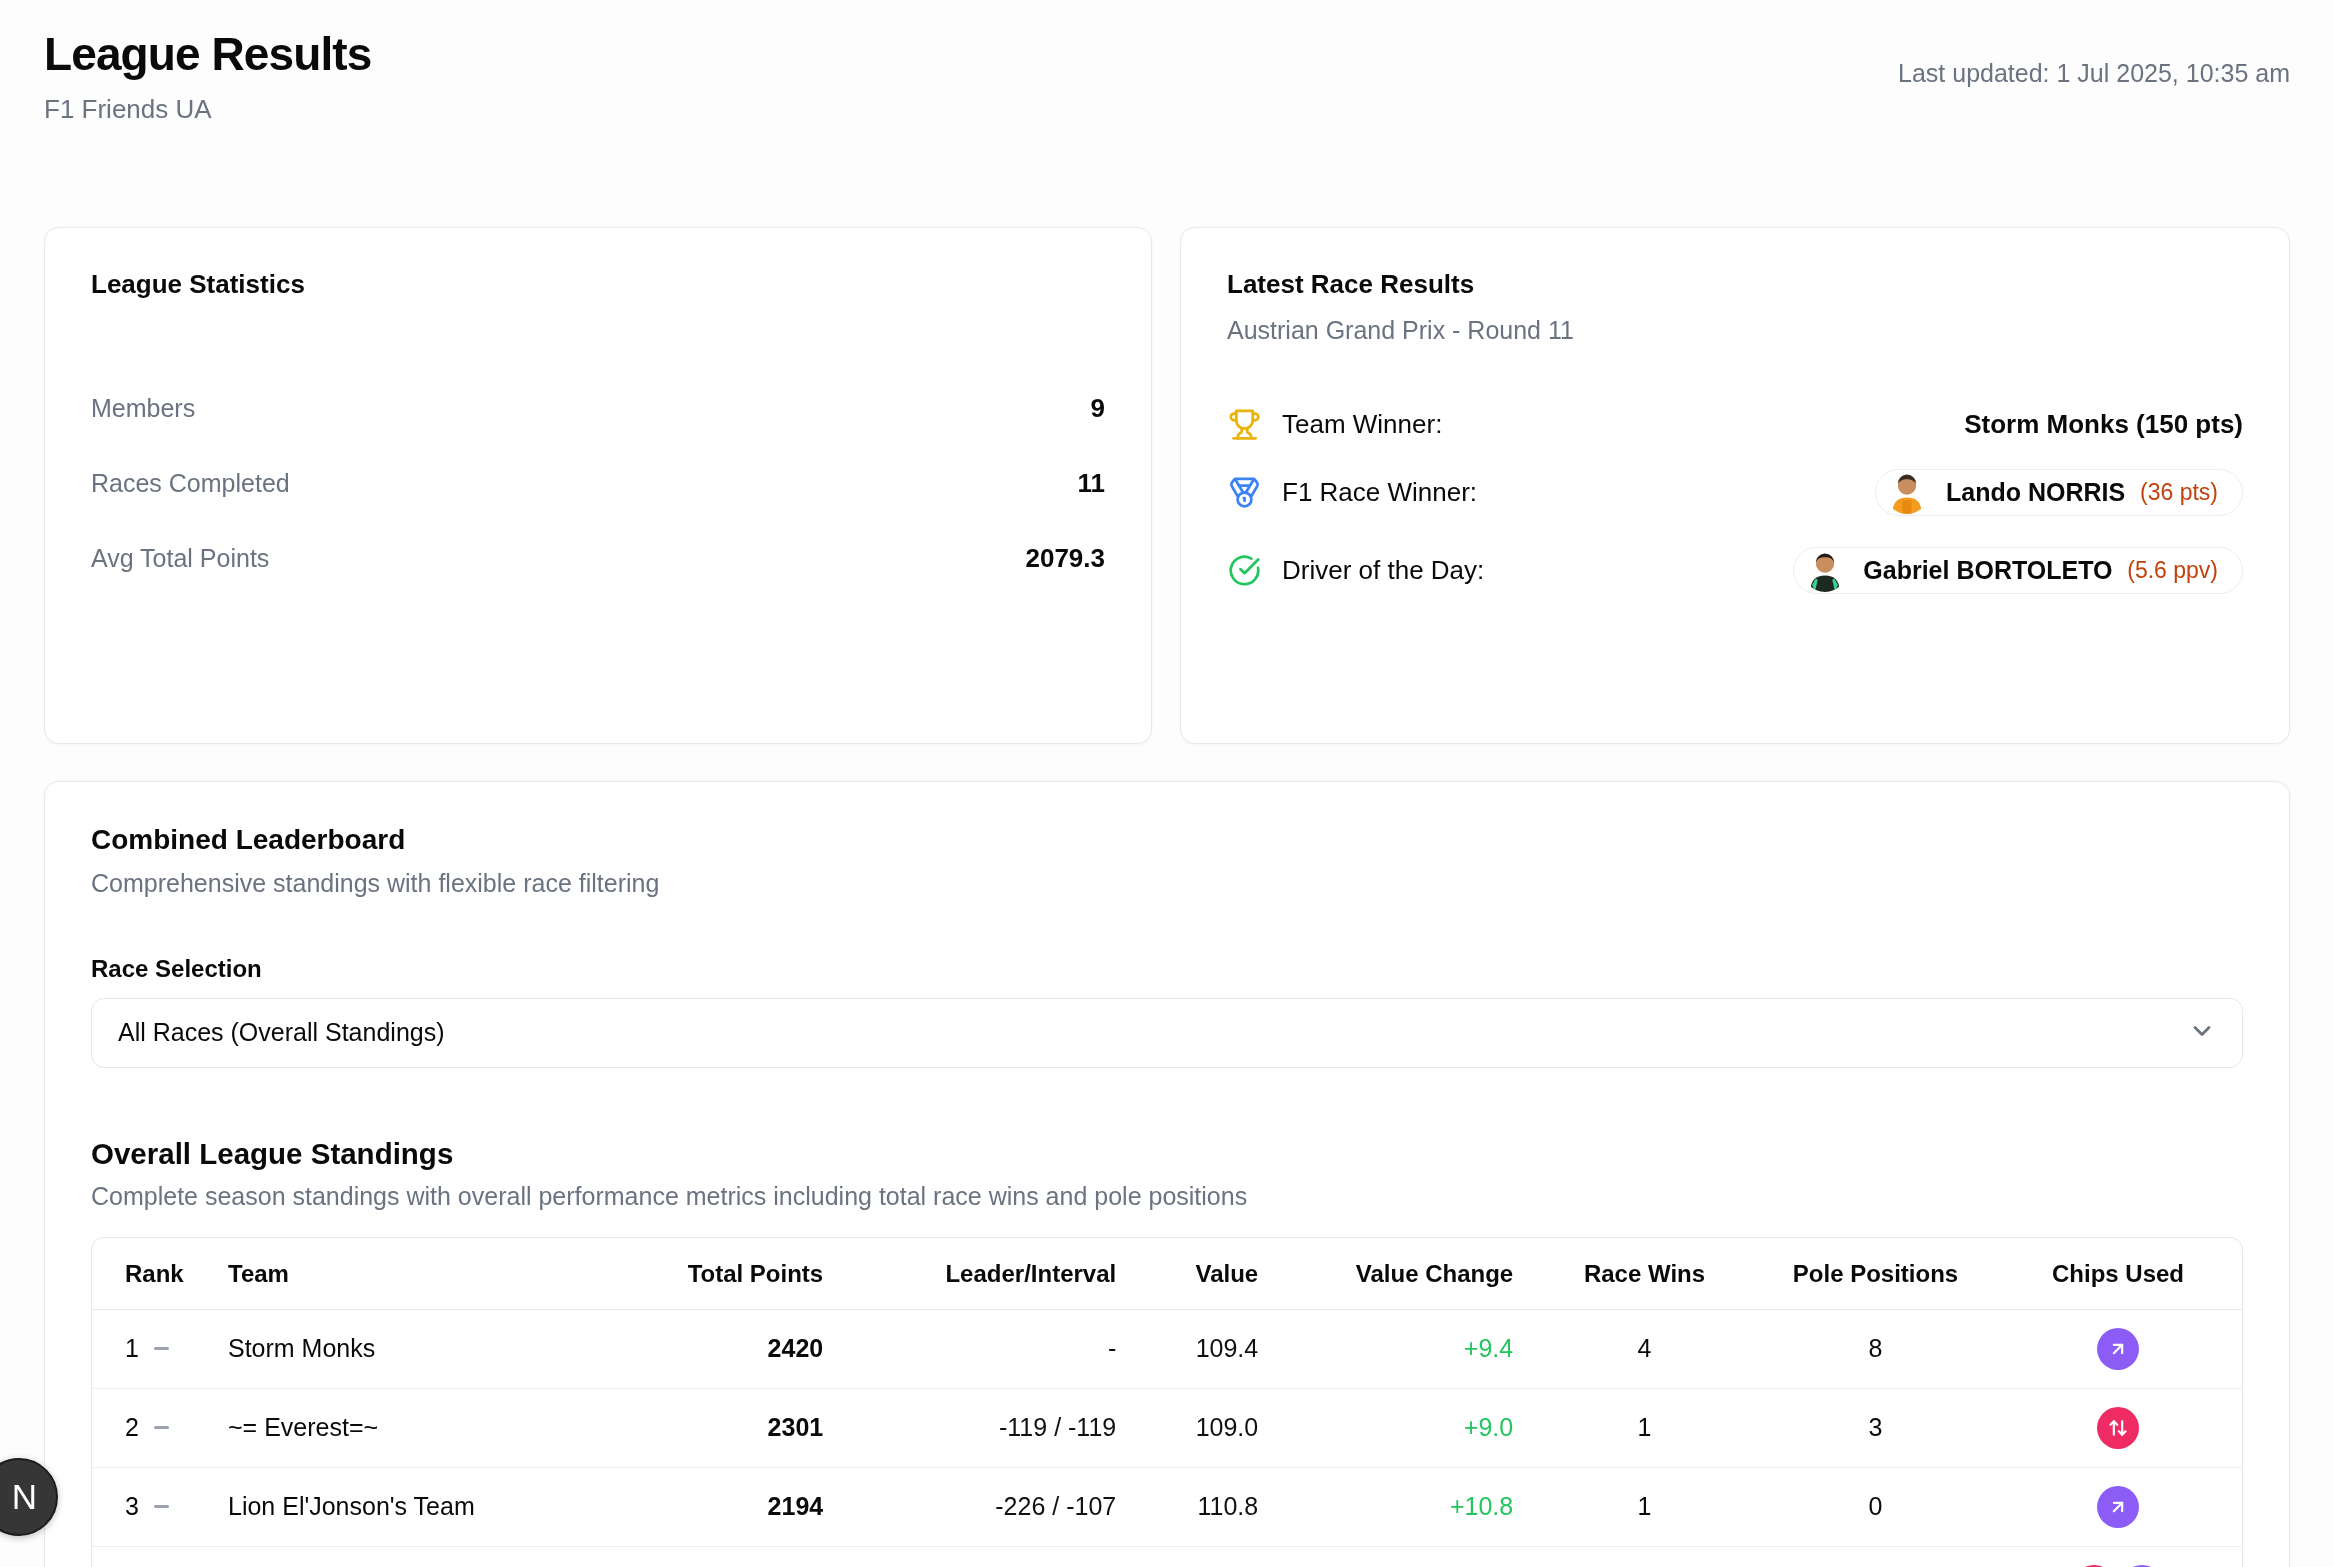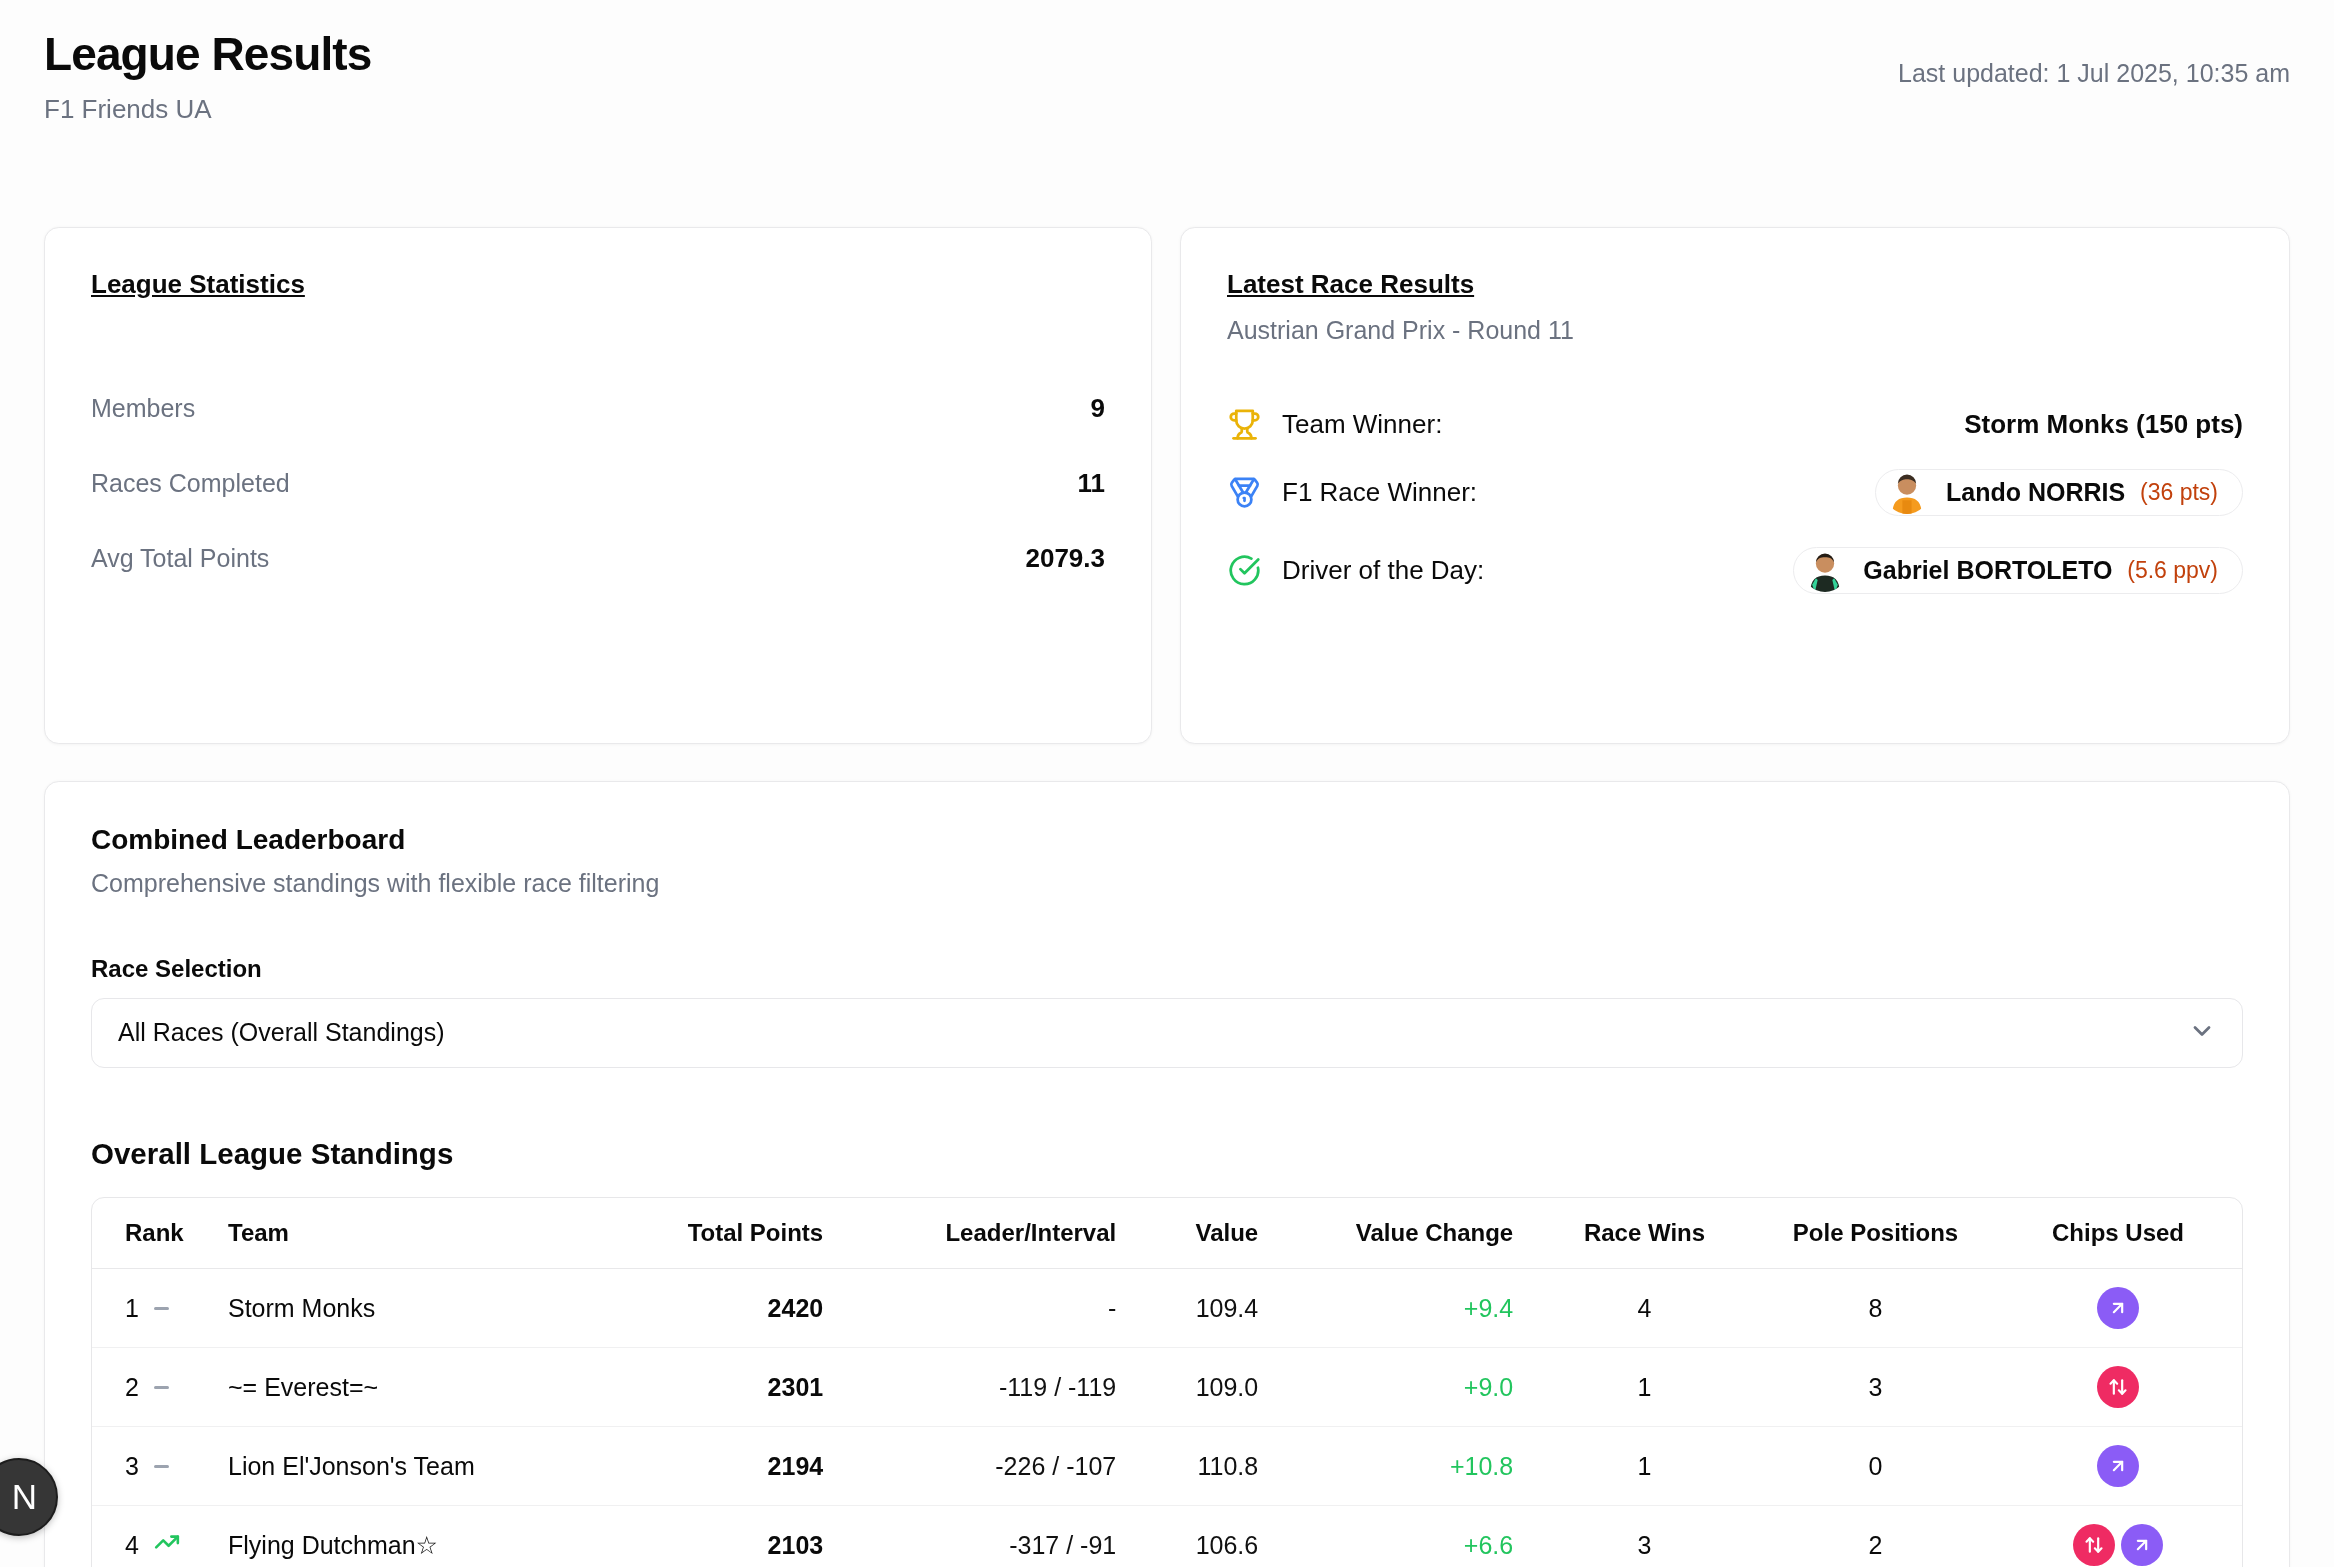--- a/index.html
+++ b/index.html
@@ -22,21 +22,21 @@
   .card {
     background: #fff;
     border: 0.9px solid #e9e9eb;
     border-radius: 14.8px;
     box-shadow: 0 0.9px 2.8px rgba(0,0,0,.04);
   }
   .cards-row { display: flex; gap: 28px; margin-top: 102px; }
   .cards-row .card { height: 517px; padding: 41px 46px; }
   .card-stats { width: 1108px; }
   .card-race { flex: 1; }
-  .card-title { font-size: 26px; font-weight: 600; line-height: 31px; text-decoration: underline; }
+  .card-title { font-size: 26px; font-weight: 600; line-height: 31px; }
   .card-sub { font-size: 25px; color: #6b7280; margin-top: 16.6px; }
 
   
   .stats-list { margin-top: 92px; display: flex; flex-direction: column; gap: 42px; }
   .stat-row { display: flex; align-items: center; height: 33px; }
   .stat-label { font-size: 25px; color: #6b7280; }
   .stat-value { margin-left: auto; font-size: 26px; font-weight: 700; }
 
   
   .race-rows { margin-top: 57px; display: flex; flex-direction: column; gap: 14.8px; }
@@ -227,20 +227,21 @@
     <div class="race-select">
       <span class="race-select-value">All Races (Overall Standings)</span>
       <span class="chev">
         <svg width="28" height="28" viewBox="0 0 24 24" fill="none" stroke="#6b7280" stroke-width="2.4" stroke-linecap="round" stroke-linejoin="round">
             <path d="m6 9 6 6 6-6"></path>
           </svg>
       </span>
     </div>
 
     <div class="standings-title">Overall League Standings</div>
+    <div class="standings-sub">Complete season standings with overall performance metrics including total race wins and pole positions</div>
 
     <div class="table-box">
       <table>
         <colgroup>
           <col style="width:136px">
             <col style="width:435px">
             <col style="width:175px">
             <col style="width:293px">
           <col style="width:142px">
             <col style="width:255px">

